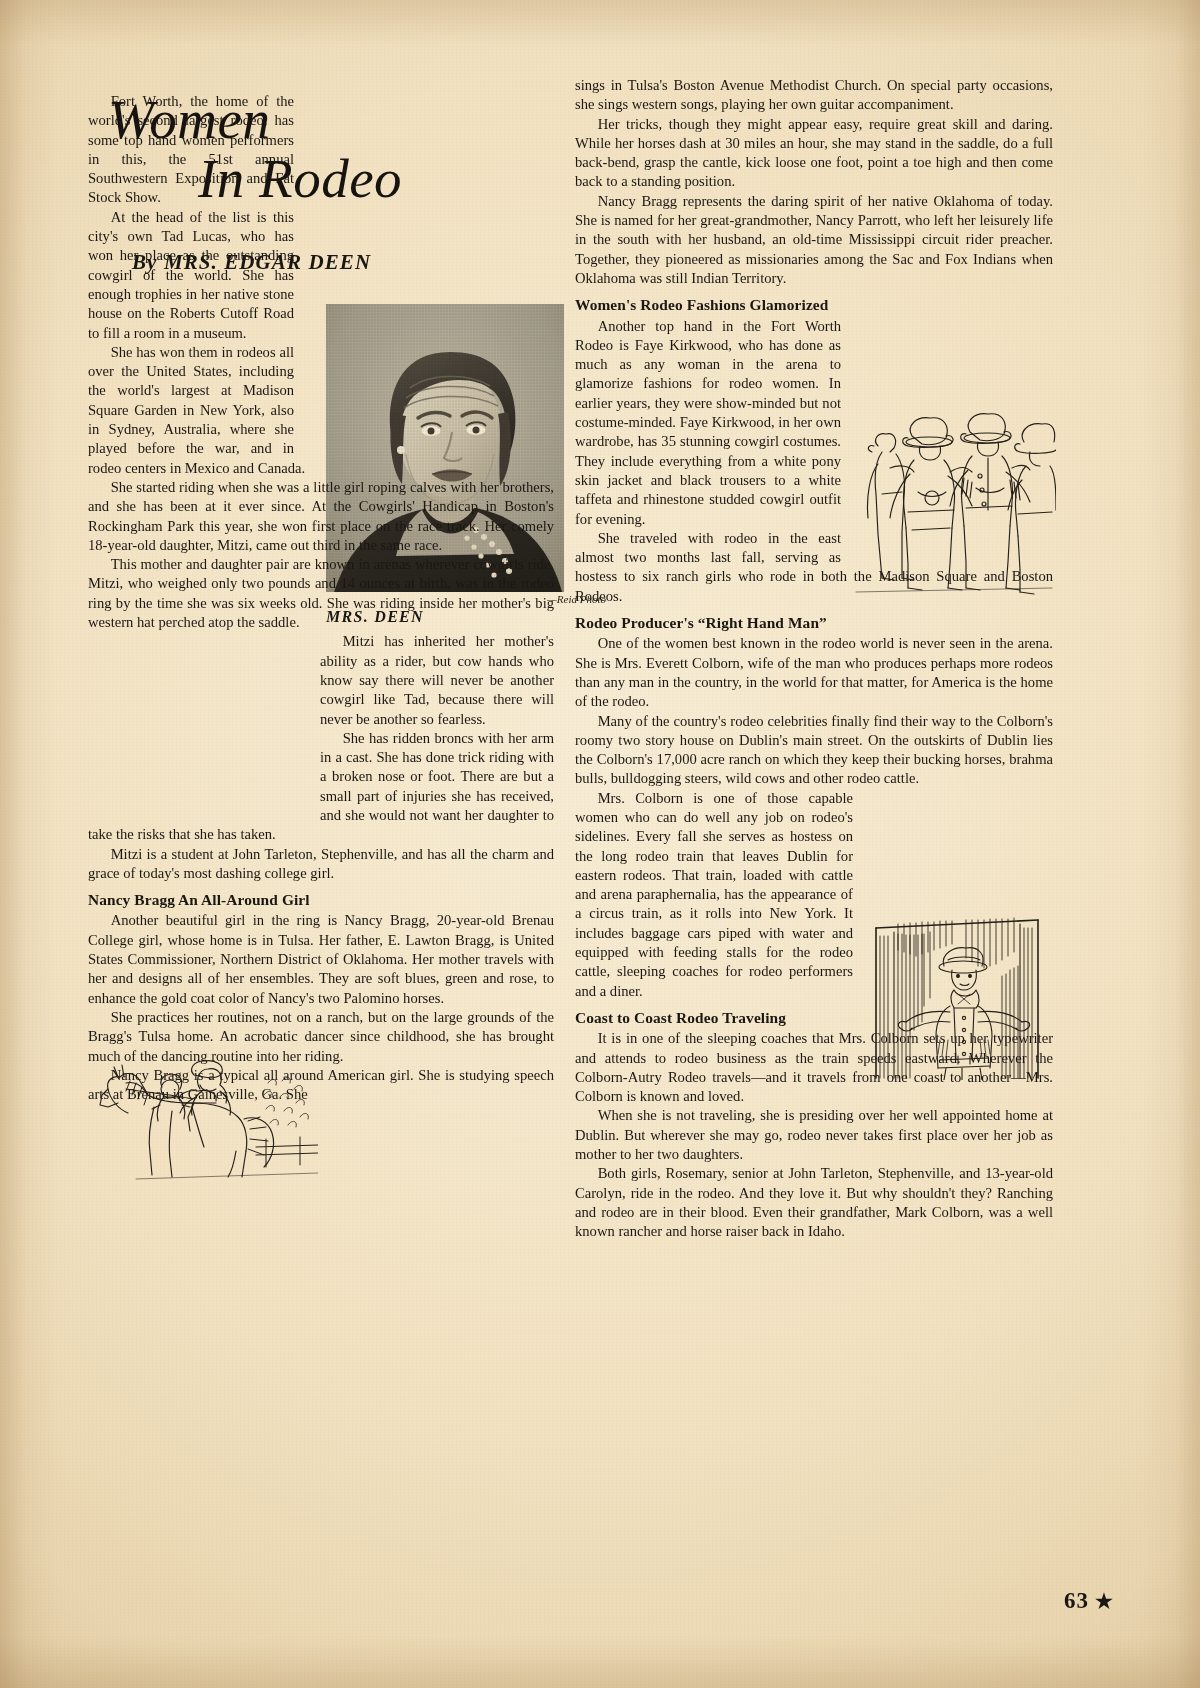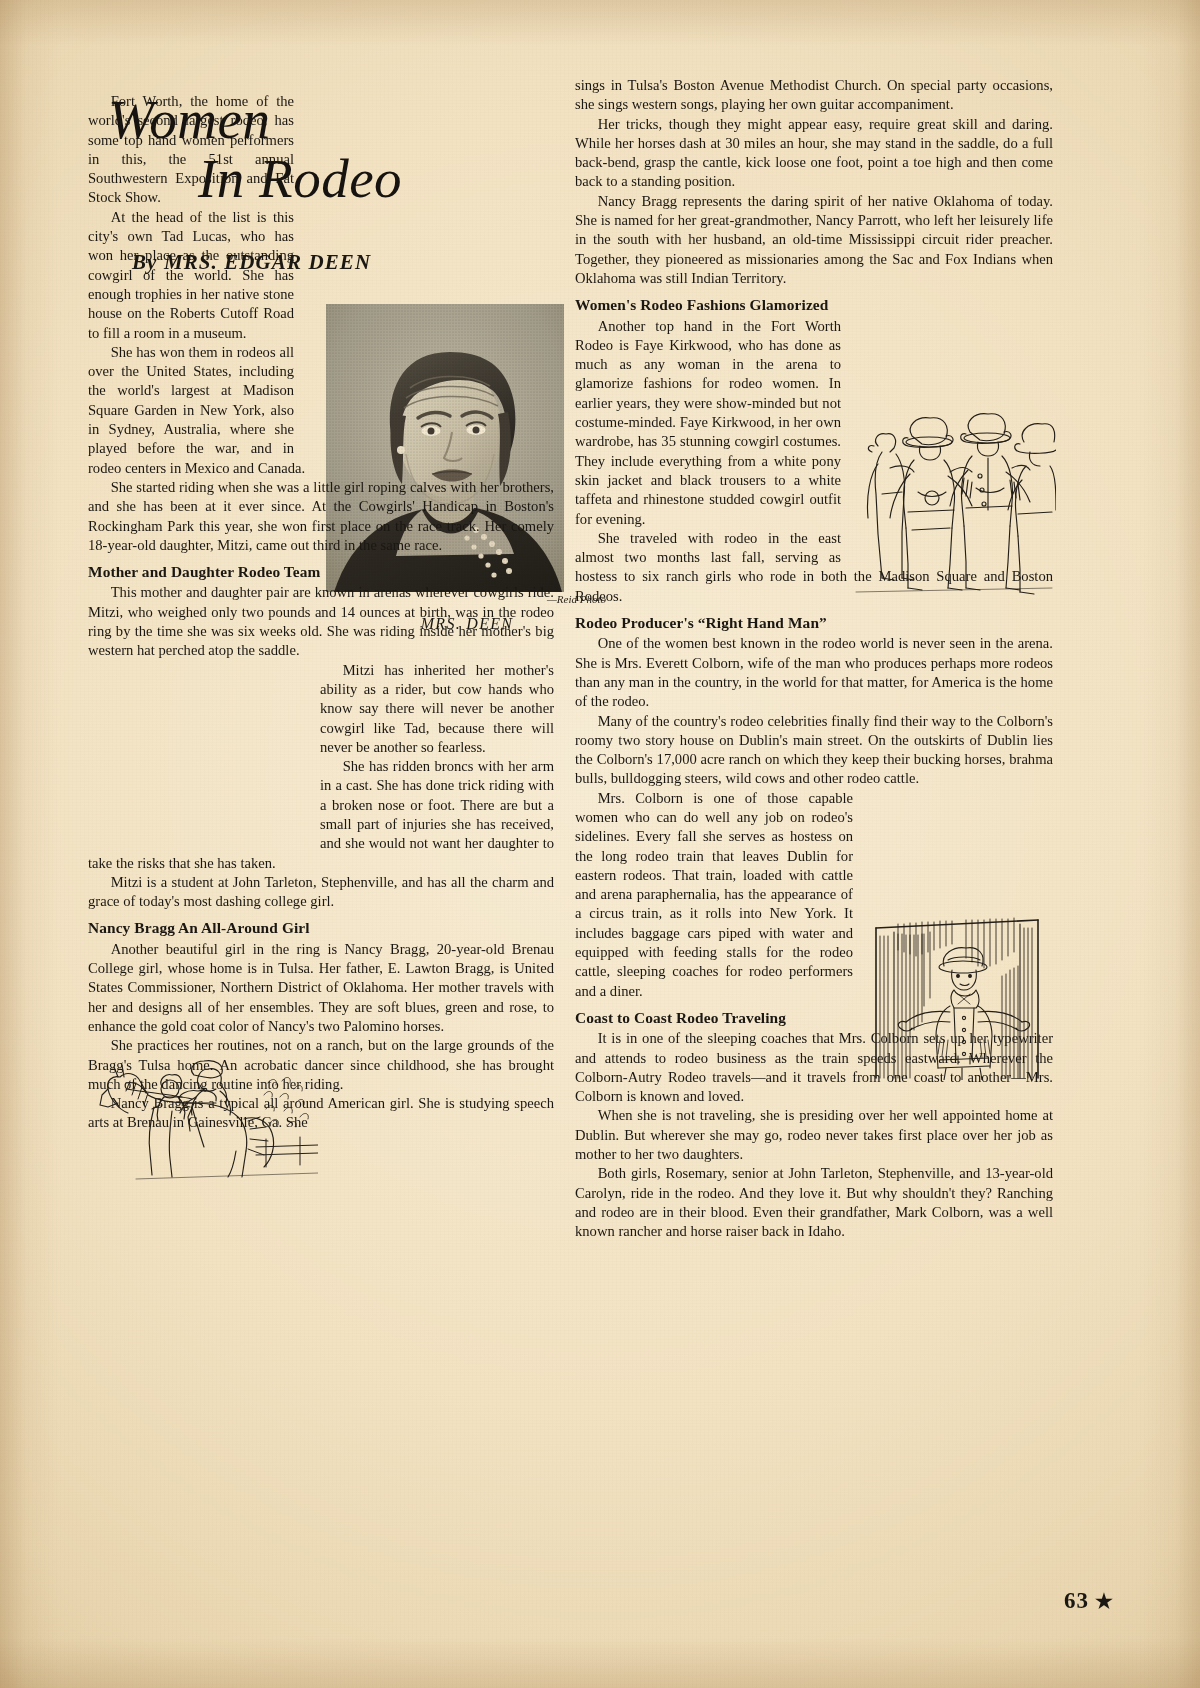--- a/index.html
+++ b/index.html
@@ -77,22 +77,22 @@
     width:238px;height:288px;
     position:relative;overflow:hidden;
     background:#9a9789;
     filter:contrast(.92) sepia(.18);
   }
   .credit{
     font-style:italic;font-size:11px;
     text-align:right;margin-top:1px;padding-right:2px;color:#2a231a;
   }
   .cap{
-    text-align:center;font-style:italic;font-weight:normal;
-    font-size:16px;letter-spacing:1.3px;margin-top:10px;
+    text-align:left;font-style:italic;font-weight:bold;
+    font-size:16px;letter-spacing:1.3px;margin-top:3px;
   }
 
   
   .fig{position:absolute;}
   .fig svg{display:block;}
   
   .wrapbox{float:right;height:1px;}
   .wrapbox.l{float:left;}
 
   .pagenum{
@@ -209,21 +209,20 @@
 
   <div class="col left">
 
     <div class="wrapbox" style="width:260px;height:348px;shape-outside:inset(0);"></div>
 
     <p>Fort Worth, the home of the world's second largest rodeo, has some top hand women performers in this, the 51st annual Southwestern Exposition and Fat Stock Show.</p>
     <p>At the head of the list is this city's own Tad Lucas, who has won her place as the outstanding cowgirl of the world. She has enough trophies in her native stone house on the Roberts Cutoff Road to fill a room in a museum.</p>
     <p>She has won them in rodeos all over the United States, including the world's largest at Madison Square Garden in New York, also in Sydney, Australia, where she played before the war, and in rodeo centers in Mexico and Canada.</p>
     <p>She started riding when she was a little girl roping calves with her brothers, and she has been at it ever since. At the Cowgirls' Handicap in Boston's Rockingham Park this year, she won first place on the race track. Her comely 18-year-old daughter, Mitzi, came out third in the same race.</p>
 
-    <h2 class="sec">Mother and Daughter Rodeo Team</h2>
     <p>This mother and daughter pair are known in arenas wherever cowgirls ride. Mitzi, who weighed only two pounds and 14 ounces at birth, was in the rodeo ring by the time she was six weeks old. She was riding inside her mother's big western hat perched atop the saddle.</p>
 
     <div class="wrapbox l" style="width:232px;height:180px;shape-outside:inset(0);"></div>
     <p>Mitzi has inherited her mother's ability as a rider, but cow hands who know say there will never be another cowgirl like Tad, because there will never be another so fearless.</p>
     <p>She has ridden broncs with her arm in a cast. She has done trick riding with a broken nose or foot. There are but a small part of injuries she has received, and she would not want her daughter to take the risks that she has taken.</p>
     <p>Mitzi is a student at John Tarleton, Stephenville, and has all the charm and grace of today's most dashing college girl.</p>
 
     <h2 class="sec">Nancy Bragg An All-Around Girl</h2>
     <p>Another beautiful girl in the ring is Nancy Bragg, 20-year-old Brenau College girl, whose home is in Tulsa. Her father, E. Lawton Bragg, is United States Commissioner, Northern District of Oklahoma. Her mother travels with her and designs all of her ensembles. They are soft blues, green and rose, to enhance the gold coat color of Nancy's two Palomino horses.</p>
     <p>She practices her routines, not on a ranch, but on the large grounds of the Bragg's Tulsa home. An acrobatic dancer since childhood, she has brought much of the dancing routine into her riding.</p>

